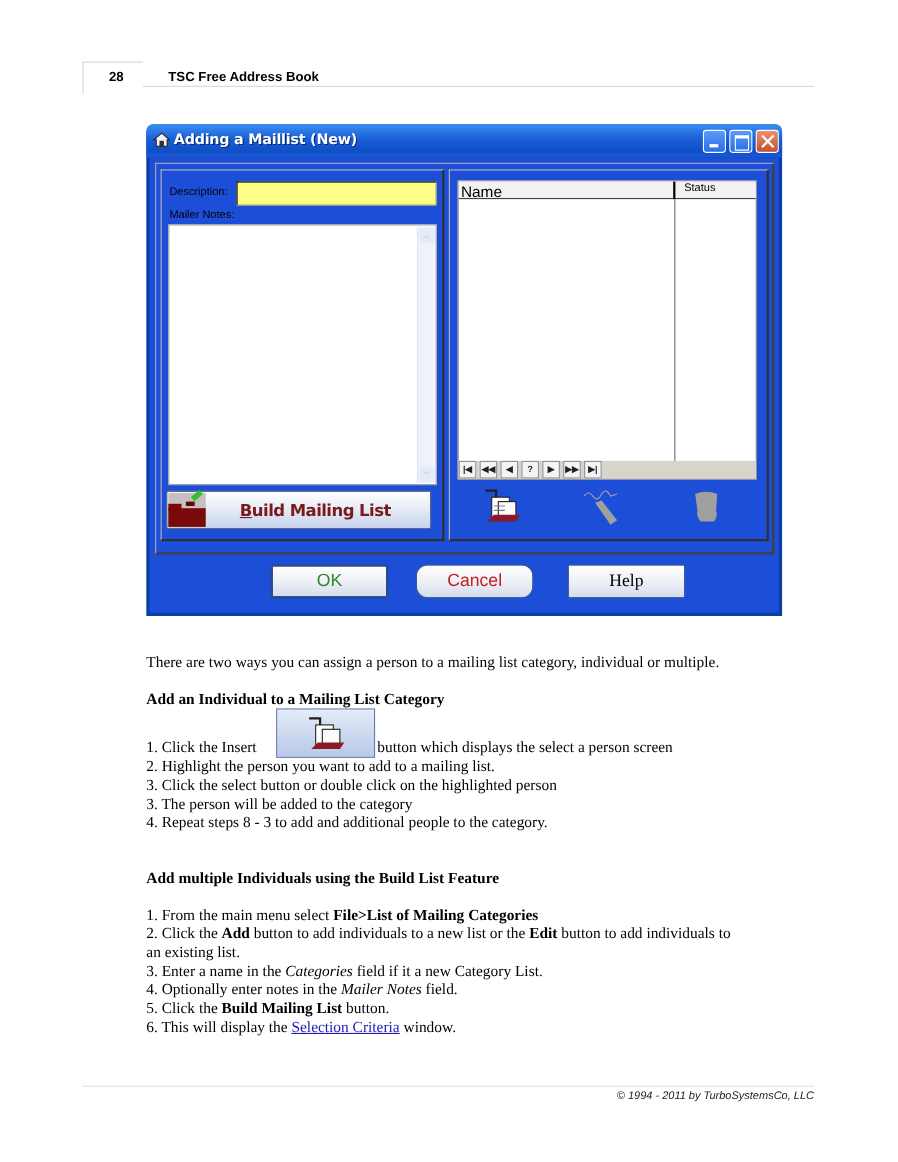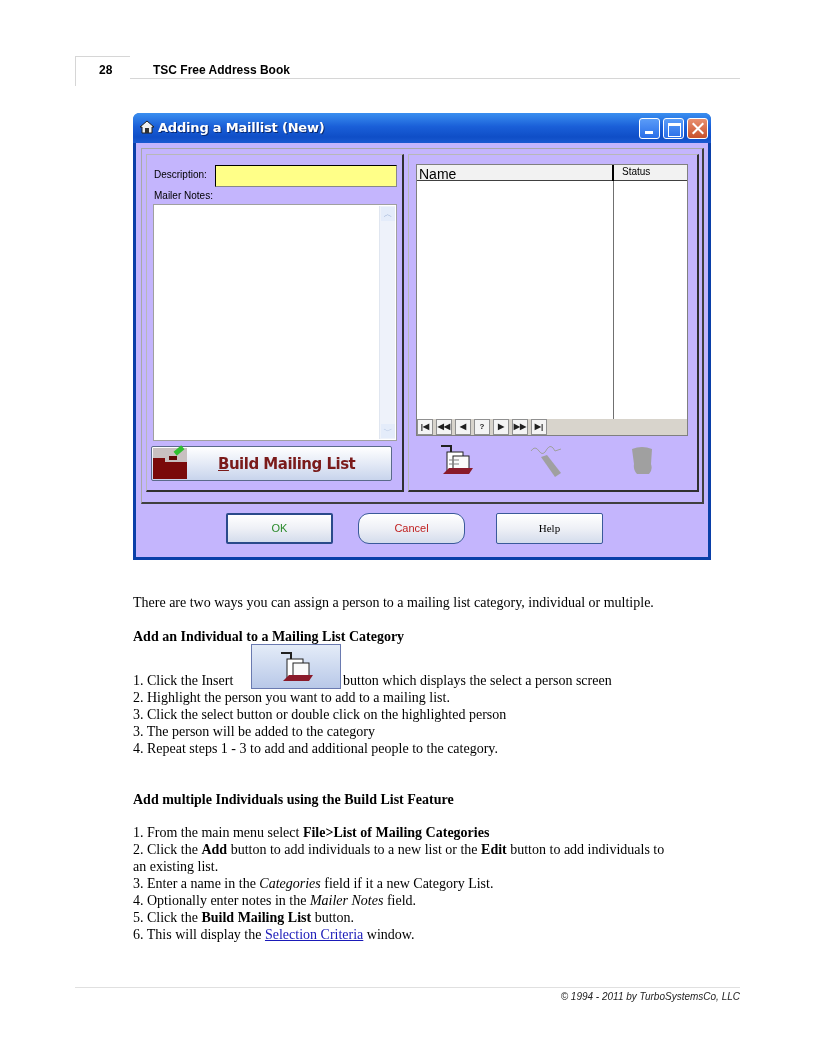--- a/index.html
+++ b/index.html
@@ -21,21 +21,21 @@
   .tb-btn { position: absolute; top: 5px; width: 21px; height: 21px; border: 1px solid #fff; border-radius: 3px; background: linear-gradient(#5a9cf8, #2a6ee8); }
   .tb-min { left: 506px; }
   .tb-max { left: 530px; }
   .tb-close { left: 554px; background: linear-gradient(#e89070, #c8502a); }
   .tb-min::after { content: ""; position: absolute; left: 5px; bottom: 4px; width: 8px; height: 3px; background: #fff; }
   .tb-max::after { content: ""; position: absolute; left: 4px; top: 4px; width: 11px; height: 10px; border: 1px solid #fff; border-top-width: 3px; }
   .tb-close::before, .tb-close::after { content: ""; position: absolute; left: 9px; top: 2px; width: 2px; height: 15px; background: #fff; }
   .tb-close::before { transform: rotate(45deg); }
   .tb-close::after { transform: rotate(-45deg); }
 
-  .client { position: absolute; left: 3px; top: 30px; right: 3px; bottom: 3px; background: #c4b5fd; }
+  .client { position: absolute; left: 3px; top: 30px; right: 3px; bottom: 3px; background: #1d4ed8; }
   .group-outer { position: absolute; left: 5px; top: 5px; width: 563px; height: 356px; border: 1px solid #a8a8a8; border-right: 2px solid #404040; border-bottom: 2px solid #404040; }
 
   .left-panel { position: absolute; left: 10px; top: 11px; width: 258px; height: 338px; border: 1px solid #b8b8b8; border-right: 2px solid #303030; border-bottom: 2px solid #303030; }
   .lbl-desc { position: absolute; left: 7px; top: 14px; font-size: 10px; color: #000; }
   .desc-input { position: absolute; left: 68px; top: 10px; width: 182px; height: 22px; background: #ffff88; border: 1px solid #000; border-right: 1px solid #888; border-bottom: 1px solid #888; font-size: 10px; padding: 2px; font-family: "Liberation Sans", sans-serif; }
   .lbl-notes { position: absolute; left: 7px; top: 35px; font-size: 10px; }
   .notes-area { position: absolute; left: 6px; top: 49px; width: 244px; height: 237px; background: #fff; border: 1px solid #a0a0a0; }
   .vscroll { position: absolute; right: 1px; top: 1px; width: 16px; bottom: 1px; background: #eef2fa; border-left: 1px solid #e0e6f0; }
   .vscroll .arrow { position: absolute; left: 1px; width: 14px; height: 14px; color: #a0b4d8; font-size: 9px; text-align: center; line-height: 14px; background: #e4ecfa; }
   .vscroll .up { top: 1px; }
@@ -57,21 +57,21 @@
   .col-status { position: absolute; left: 205px; top: 1px; font-size: 10px; }
   .col-div { position: absolute; left: 195px; top: 0; width: 2px; height: 16px; background: #000; }
   .col-line { position: absolute; left: 196px; top: 16px; width: 1px; height: 240px; background: #707070; }
   .nav-bar { position: absolute; left: 0; bottom: 0; right: 0; height: 16px; background: #d8d4cc; }
   .nav-btn { position: absolute; top: 0; width: 16px; height: 16px; background: #f4f4f4; border: 1px solid #909090; font-size: 8px; text-align: center; line-height: 14px; font-weight: bold; color: #202020; }
 
   .icon-insert { position: absolute; left: 30px; top: 287px; width: 36px; height: 36px; }
   .icon-sign { position: absolute; left: 118px; top: 288px; width: 40px; height: 36px; }
   .icon-trash { position: absolute; left: 220px; top: 291px; width: 26px; height: 30px; }
 
-  .dlg-btn { position: absolute; top: 370px; width: 107px; height: 31px; border: 1px solid #3a5a9a; border-radius: 2px; background: linear-gradient(#ffffff, #eef0f6 50%, #d4dcec); font-size: 11px; text-align: center; line-height: 29px; font-family: "Liberation Sans", sans-serif; }
+  .dlg-btn { position: absolute; top: 370px; width: 107px; height: 31px; border: 1px solid #3a5a9a; border-radius: 2px; background: linear-gradient(#ffffff, #eef0f6 50%, #d4dcec); font-size: 16px; text-align: center; line-height: 29px; font-family: "Liberation Sans", sans-serif; margin-left: 20px; }
   .btn-ok { left: 90px; color: #2a8a2a; border: 2px solid #2a4a8a; line-height: 27px; }
   .btn-cancel { left: 222px; color: #c02020; border-radius: 11px; }
   .btn-help { left: 360px; color: #000; font-family: Liberation Serif, serif; }
 
   
   .body-text { position: absolute; left: 133px; font-size: 14px; line-height: 17px; color: #000; white-space: nowrap; font-family: Liberation Serif, serif; }
   .h { font-weight: bold; text-align: right; }
   .link { color: #1a1ab8; text-decoration: underline; }
   .inline-insert { display: inline-block; vertical-align: bottom; width: 90px; height: 45px; margin: 0 2px; border: 1px solid #6a7ab0; background: linear-gradient(#e4ecf8, #b8c8e8); position: relative; top: 2px; }
   .inline-insert svg { position: absolute; left: 27px; top: 4px; }
@@ -178,21 +178,21 @@
     <rect x="8" y="10" width="16" height="20" fill="#fff" stroke="#202020"></rect>
     <rect x="14" y="14" width="16" height="16" fill="#fafafa" stroke="#202020"></rect>
     <path d="M2 4 H12 V10" fill="none" stroke="#202020" stroke-width="2"></path>
     <polygon points="4,32 30,32 34,26 10,26" fill="#8a1a2a"></polygon>
   </svg>
 </div>
 <div class="body-text" style="top:672px; left:343px"> button which displays the select a person screen</div>
 <div class="body-text" style="top:689px">2. Highlight the person you want to add to a mailing list.</div>
 <div class="body-text" style="top:706px">3. Click the select button or double click on the highlighted person</div>
 <div class="body-text" style="top:723px">3. The person will be added to the category</div>
-<div class="body-text" style="top:740px">4. Repeat steps 1 - 3 to add and additional people to the  category.</div>
+<div class="body-text" style="top:740px">4. Repeat steps 8 - 3 to add and additional people to the  category.</div>
 
 <div class="body-text h" style="top:791px">Add multiple Individuals using the Build List Feature</div>
 
 <div class="body-text" style="top:824px"><span>1. From the main menu select </span><b>File&gt;List of Mailing Categories</b></div>
 <div class="body-text" style="top:841px"><span>2. Click the </span><b>Add</b><span> button to add individuals to a new list or the </span><b>Edit</b><span> button to add individuals to</span></div>
 <div class="body-text" style="top:858px">an existing list.</div>
 <div class="body-text" style="top:875px"><span>3. Enter a name in the </span><i>Categories</i><span> field if it a new Category List.</span></div>
 <div class="body-text" style="top:892px"><span>4. Optionally enter notes in the </span><i>Mailer Notes</i><span> field.</span></div>
 <div class="body-text" style="top:909px"><span>5. Click the </span><b>Build Mailing List</b><span> button.</span></div>
 <div class="body-text" style="top:926px"><span>6. This will display the </span><a class="link">Selection Criteria</a><span> window.</span></div>

